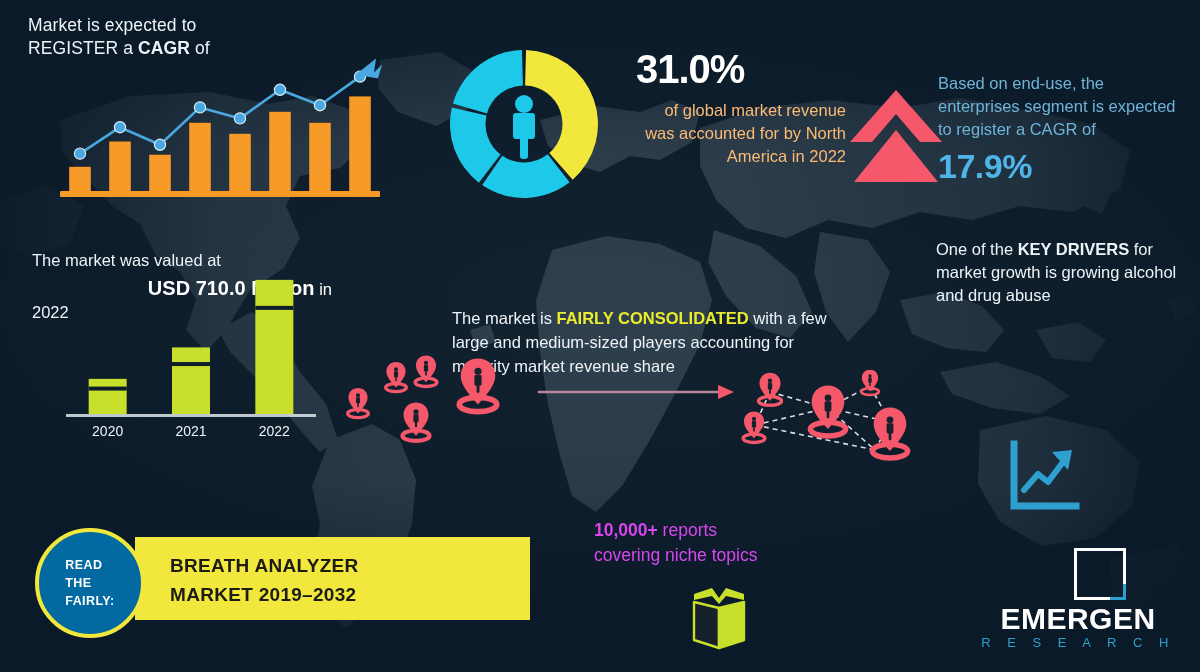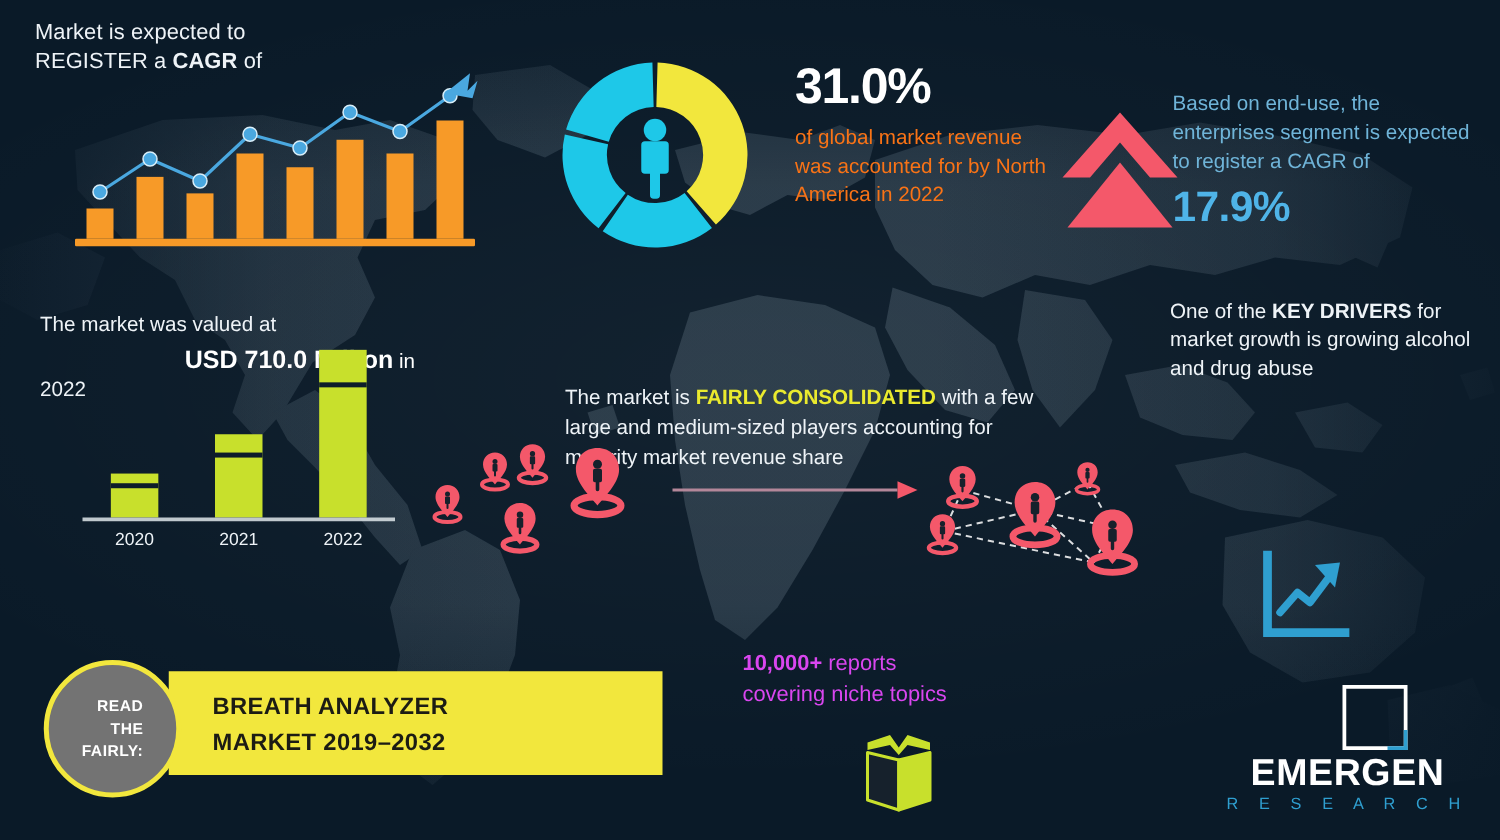--- a/index.html
+++ b/index.html
@@ -41,21 +41,21 @@
   #orange-chart { position:absolute; left:60px; top:70px; width:320px; height:135px; }
   #orange-chart svg { width:100%; height:100%; overflow:visible; }
 
   
   #donut { position:absolute; left:444px; top:44px; width:160px; height:160px; }
   #donut svg { width:100%; height:100%; }
 
   
   #na-block { left:636px; top:48px; width:210px; }
   #na-block .big { font-size:40px; font-weight:bold; color:#fff; line-height:1.05; letter-spacing:-1px; }
-  #na-block .sub { font-size:16.5px; color:#f97316; line-height:1.38; margin-top:9px; }
+  #na-block .sub { font-size:16.5px; color:#fdba74; line-height:1.38; margin-top:9px;text-align:right; }
 
   
   #chev { position:absolute; left:846px; top:84px; width:100px; height:105px; }
   #chev svg { width:100%; height:100%; }
 
   
   #enduse { left:938px; top:72px; width:252px; }
   #enduse .lead { font-size:16.5px; color:#6fb4d8; line-height:1.38; }
   #enduse .pct { font-size:34px; font-weight:bold; color:#4fb4e8; margin-top:4px; letter-spacing:-.5px; }
 
@@ -90,22 +90,22 @@
     position:absolute; left:100px; top:9px; width:395px; height:83px;
     background:#f2e73d;
   }
   #banner .bar-txt {
     position:absolute; left:135px; top:24px; width:350px;
     color:#1c1c14; font-size:19px; font-weight:bold; line-height:1.5;
     letter-spacing:.3px;
   }
   #banner .circle {
     position:absolute; left:0px; top:0px; width:110px; height:110px;
-    border-radius:50%; background:#737373; border:4px solid #f2e73d;
-    display:flex; align-items:center; justify-content:center; text-align:right;
+    border-radius:50%; background:#0369a1; border:4px solid #f2e73d;
+    display:flex; align-items:center; justify-content:center; text-align:left;
   }
   #banner .circle span {
     font-size:12.5px; font-weight:bold; color:#ffffff; line-height:1.45; letter-spacing:.4px;
   }
 
   
   #reports { left:594px; top:518px; width:250px; }
   #reports .ln { font-size:17.5px; color:#d946ef; line-height:1.42; }
   #reports .ln b { font-weight:bold; }
   #book { position:absolute; left:688px; top:578px; width:62px; height:72px; }

